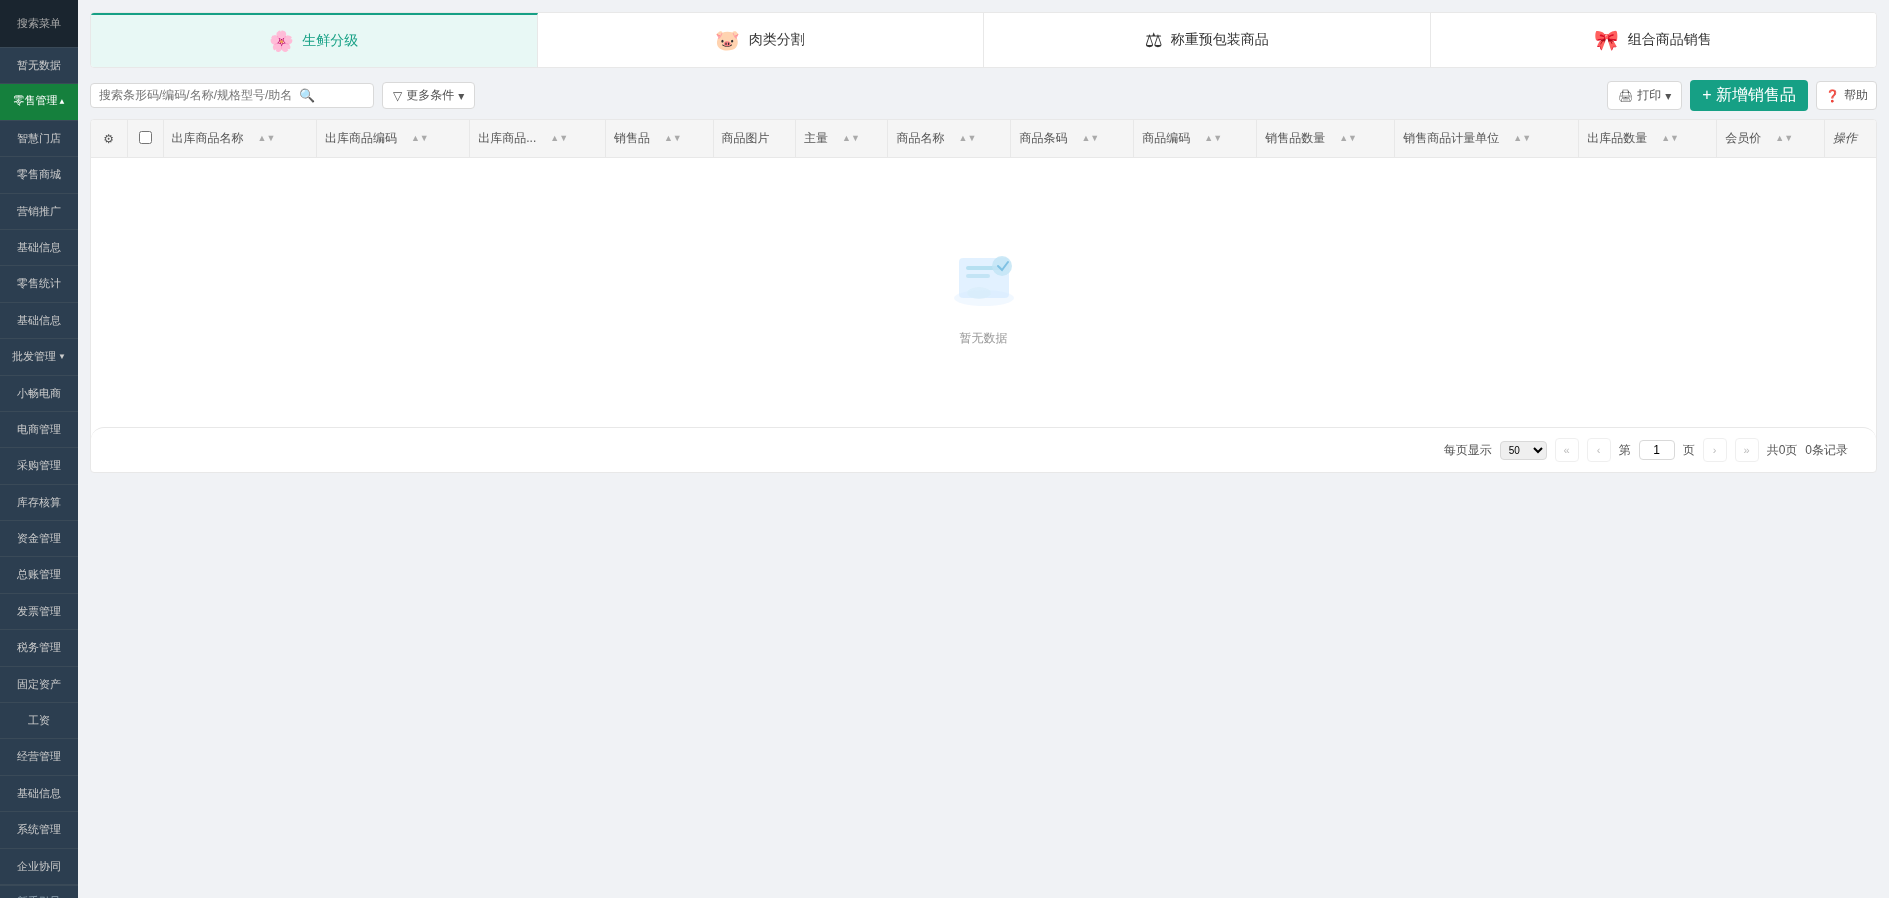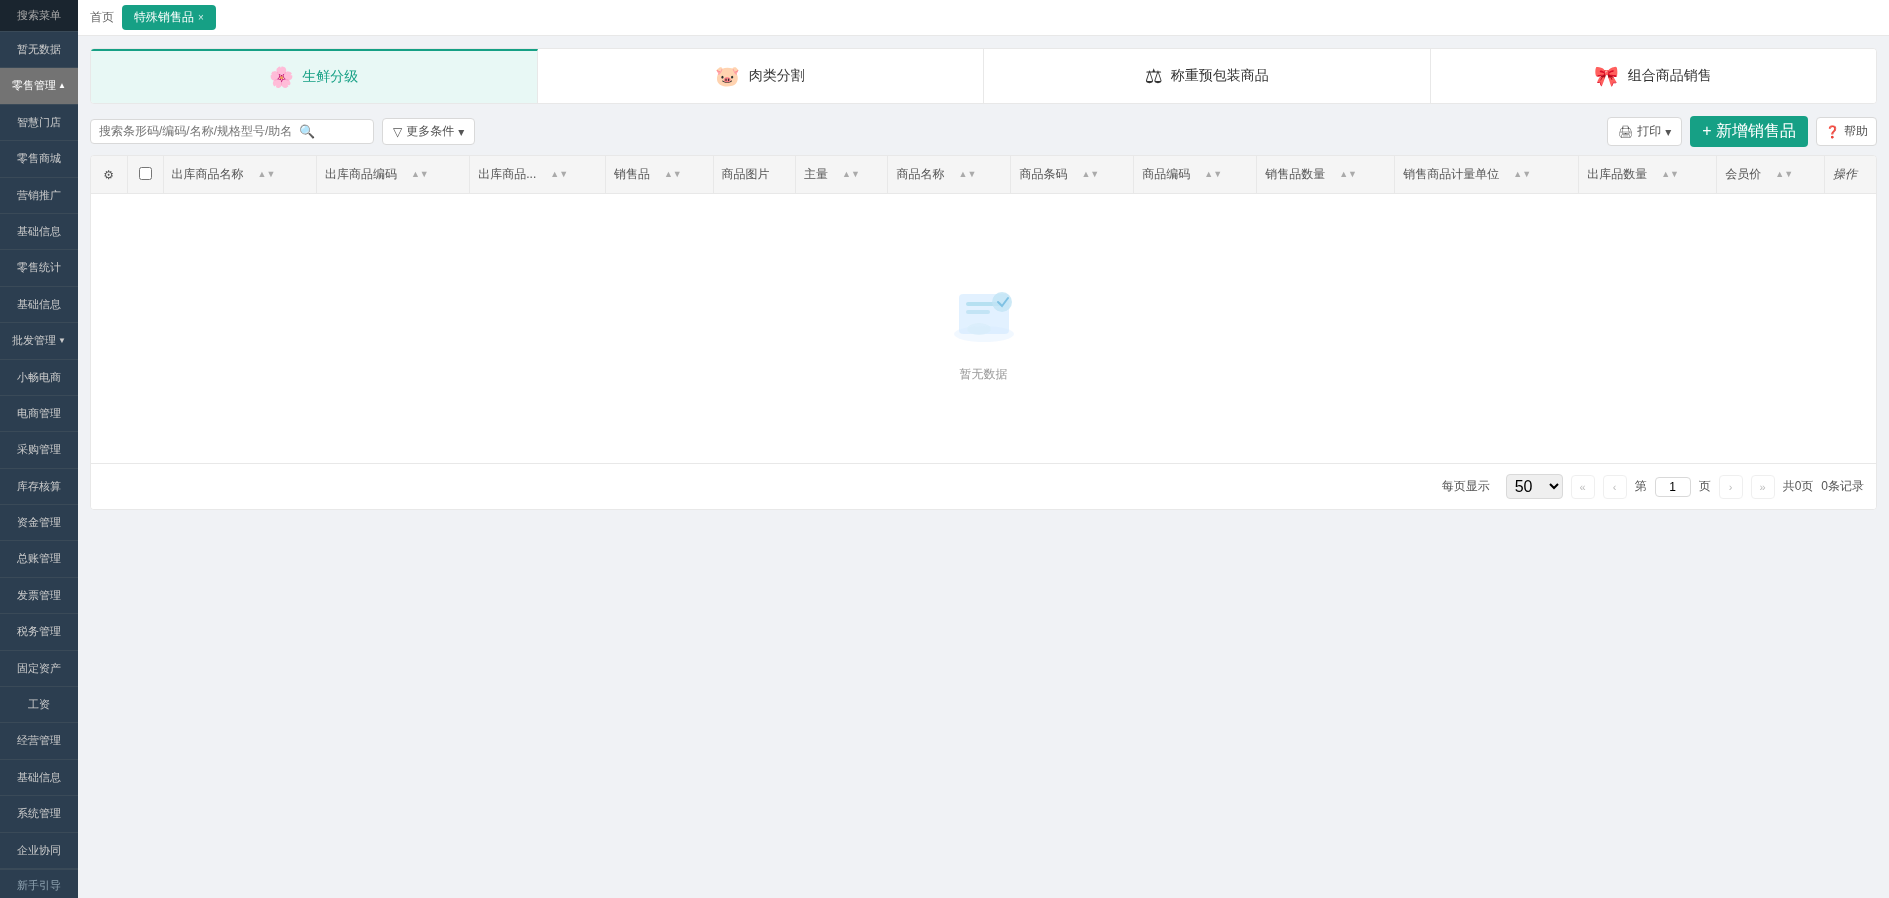--- a/index.html
+++ b/index.html
@@ -11,37 +11,37 @@
       background: #2c3e50;
       color: #ccc;
       display: flex;
       flex-direction: column;
       height: 100%;
       overflow-y: auto;
       flex-shrink: 0;
     }
     .sidebar-logo {
       background: #1a252f;
-      padding: 8px 0;
+      padding: 16px 0;
       text-align: center;
       font-size: 11px;
       color: #aaa;
       border-bottom: 1px solid #3a4a58;
     }
     .sidebar-item {
       padding: 10px 4px;
       text-align: center;
       cursor: pointer;
       color: #ccc;
       font-size: 11px;
       line-height: 1.4;
       border-bottom: 1px solid #3a4a58;
       user-select: none;
     }
-    .sidebar-item.active { background: #737373; color: #fff; }
+    .sidebar-item.active { background: #15803d; color: #fff; font-family: Liberation Mono, monospace; }
     .sidebar-item.has-arrow { display: flex; align-items: center; justify-content: center; gap: 2px; }
     .arrow-icon { font-size: 8px; }
     .sidebar-bottom {
       margin-top: auto;
       padding: 8px 4px;
       text-align: center;
       color: #8fa3b1;
       font-size: 11px;
       cursor: pointer;
       border-top: 1px solid #3a4a58;
@@ -244,33 +244,33 @@
       height: 80px;
       margin-bottom: 12px;
       opacity: 0.7;
     }
 
     
     .pagination {
       display: flex;
       align-items: center;
       justify-content: flex-end;
-      padding: 10px 12px;
+      padding: 10px 28px;
       gap: 8px;
       background: #fff;
       border-top: 1px solid #e8e8e8;
       font-size: 12px;
       color: #555;
+      border-radius: 13px;
     }
     .pagination select {
       border: 1px solid #d9d9d9;
       border-radius: 4px;
       padding: 2px 4px;
-      font-size: 16px;
-      margin-left: 8px;
+      font-size: 10px;
     }
     .page-btn {
       width: 24px;
       height: 24px;
       display: flex;
       align-items: center;
       justify-content: center;
       border: 1px solid #d9d9d9;
       border-radius: 4px;
       cursor: pointer;
@@ -328,27 +328,20 @@
   <div class="sidebar-item">基础信息</div>
   <div class="sidebar-item">系统管理</div>
   <div class="sidebar-item">企业协同</div>
 
   <div class="sidebar-bottom">新手引导</div>
 
 </div>
 
 <div class="main">
 
-  <div class="topnav">
-    <span class="topnav-home">首页</span>
-    <div class="topnav-tab">
-      <span>特殊销售品</span>
-      <span class="close-x">×</span>
-    </div>
-  </div>
 
   <div class="content">
 
     <div class="product-tabs">
       <div class="product-tab active">
         <span class="tab-icon">🌸</span>
         <span>生鲜分级</span>
       </div>
       <div class="product-tab">
         <span class="tab-icon">🐷</span>

